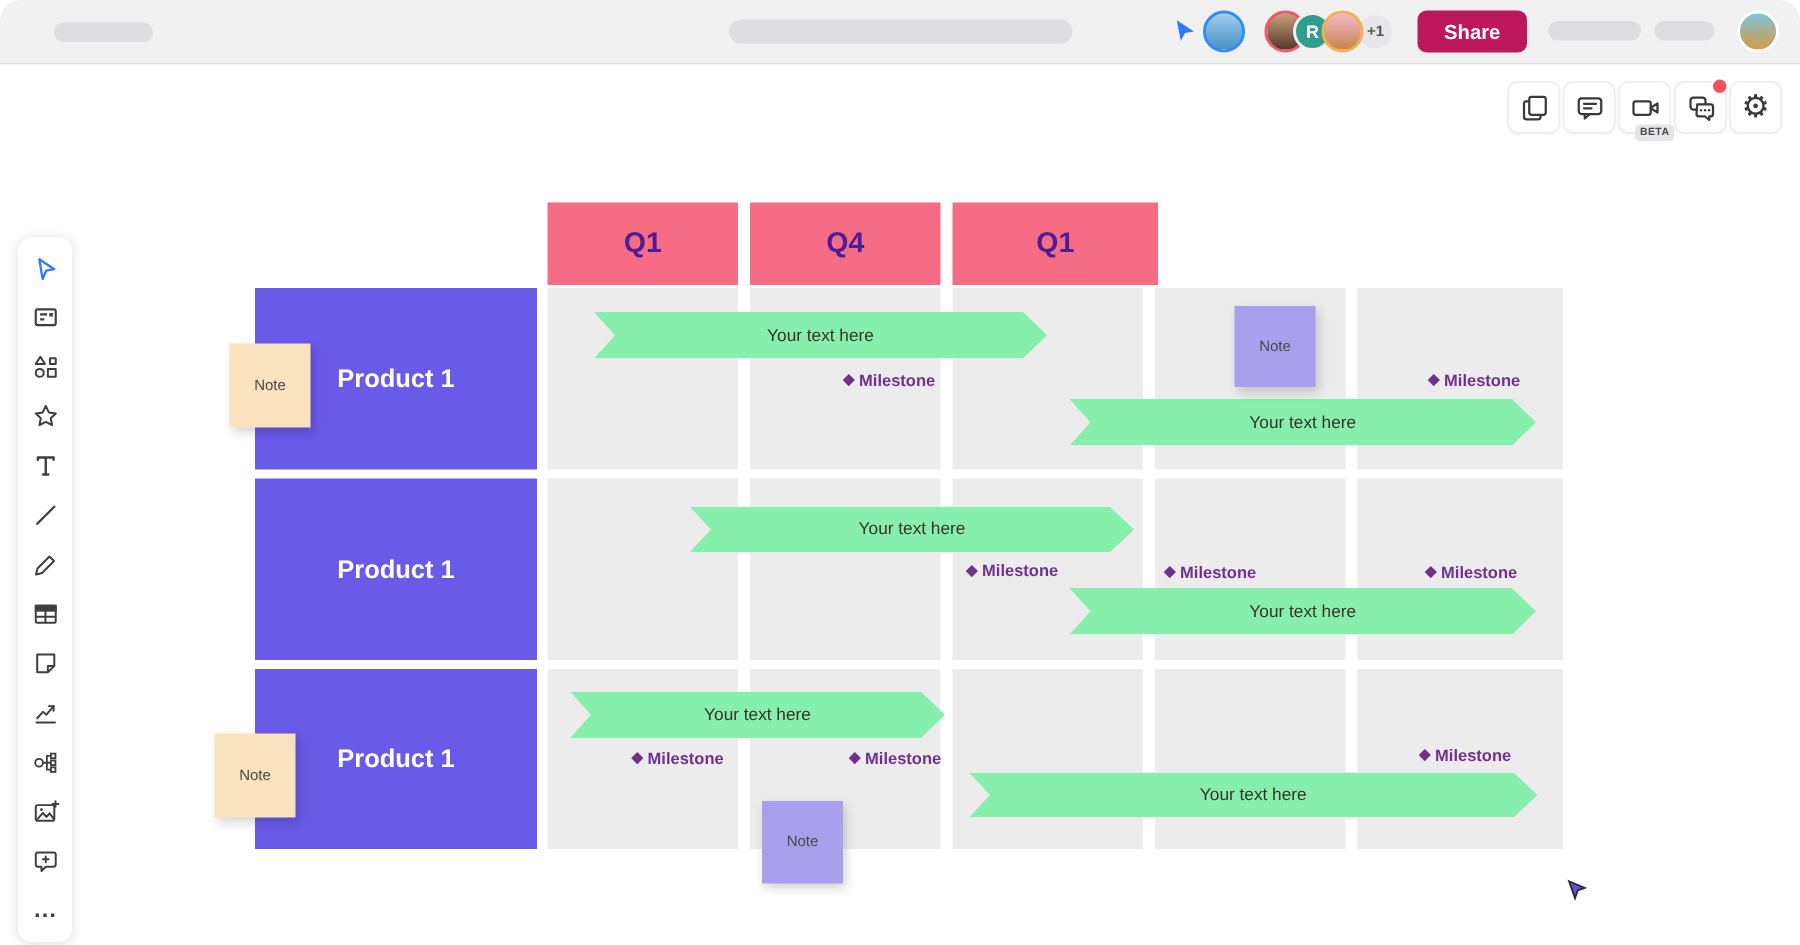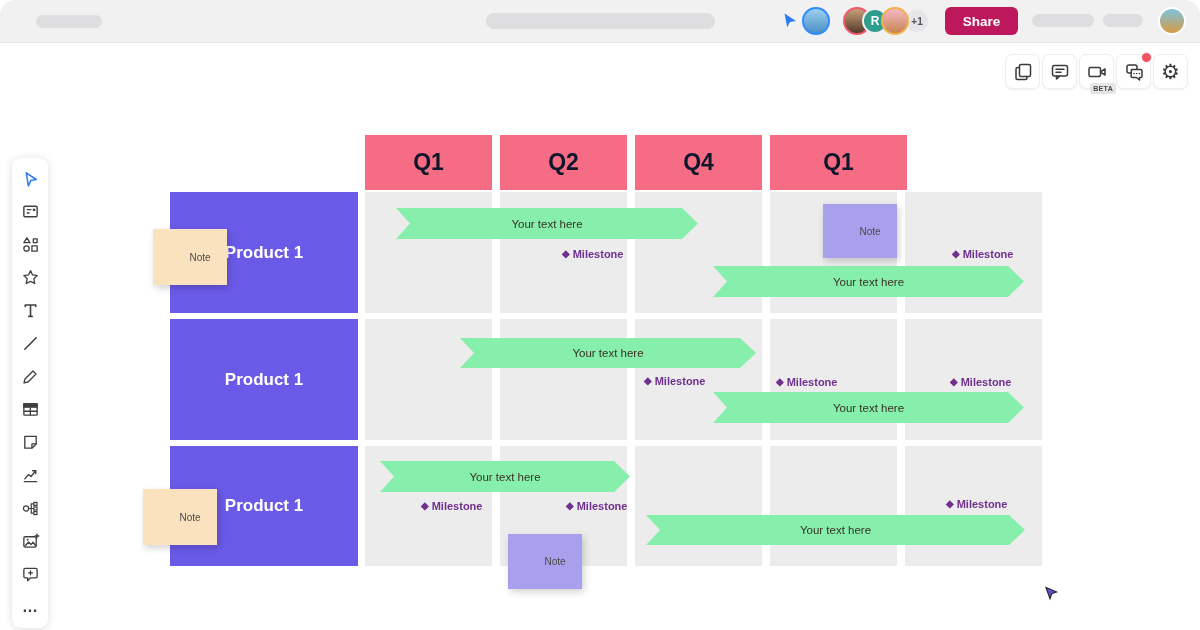--- a/index.html
+++ b/index.html
@@ -32,36 +32,36 @@
   
   .tools{position:absolute;left:12px;top:158px;width:36px;height:470px;background:#fff;
         border-radius:9px;box-shadow:0 1px 8px rgba(0,0,0,0.14);display:flex;flex-direction:column;
         align-items:center;justify-content:space-between;padding:9px 0;box-sizing:border-box;}
   .tool-btn{width:28px;height:24px;display:flex;align-items:center;justify-content:center;
         background:none;border:none;cursor:pointer;padding:0;}
   .more-glyph{font-size:16px;font-weight:700;color:#3F3F3F;line-height:0.4;}
 
   
   .col-headers{position:absolute;left:365px;top:135px;display:flex;gap:8px;}
-  .col-header{width:127px;height:55px;background:#F76C85;color:#0f172a;display:flex;
-        align-items:center;justify-content:center;font-size:23px;font-weight:700;}
+  .col-header{width:127px;height:55px;background:#F76C85;color:#4c1d95;display:flex;
+        align-items:center;justify-content:center;font-size:19px;font-weight:700;}
   .col-header:last-child{width:137px;}
   .grid-row{position:absolute;left:365px;display:flex;gap:8px;}
   .grid-cell{width:127px;height:100%;background:#EDECEC;}
   .grid-cell:last-child{width:137px;}
   .product-box{position:absolute;left:170px;width:188px;background:#6A5AE8;color:#fff;
         display:flex;align-items:center;justify-content:center;font-size:17px;font-weight:700;}
   .arrow{position:absolute;background:#86efac;display:flex;align-items:center;justify-content:center;
         font-size:11.5px;font-weight:400;color:#3A3126;
         clip-path:polygon(0 0,calc(100% - 16px) 0,100% 50%,calc(100% - 16px) 100%,0 100%,14px 50%);}
   .milestone{position:absolute;display:flex;align-items:center;gap:3px;color:#70308F;
         font-size:11px;font-weight:700;}
   .milestone .diamond{font-size:10px;line-height:1;}
   .note{position:absolute;display:flex;align-items:center;justify-content:center;font-size:10px;
-        color:#4A4A4A;box-shadow:2px 3px 7px rgba(0,0,0,0.18);padding-left:20px;}
+        color:#4A4A4A;box-shadow:2px 3px 7px rgba(0,0,0,0.18);}
   .note.tan{background:#FAE2BE;}
   .note.purple{background:#A9A0ED;}
   .collab-cursor{position:absolute;left:1044px;top:586px;width:15px;height:15px;}
 </style>
 </head>
 <body>
 
 <div class="app">
 
   <header class="topbar">
@@ -205,21 +205,20 @@
         <path d="M10 6.3 v4 M8 8.3 h4"></path>
       </svg>
     </button>
     <button class="tool-btn">
       <span class="more-glyph">…</span>
     </button>
   </aside>
 
   <div class="col-headers">
     <div class="col-header">Q1</div>
-    <div class="col-header">Q2</div>
     <div class="col-header">Q4</div>
     <div class="col-header">Q1</div>
   </div>
 
   <div class="grid-row" style="top:192px;height:121px;">
     <div class="grid-cell"></div>
     <div class="grid-cell"></div>
     <div class="grid-cell"></div>
     <div class="grid-cell"></div>
     <div class="grid-cell"></div>

